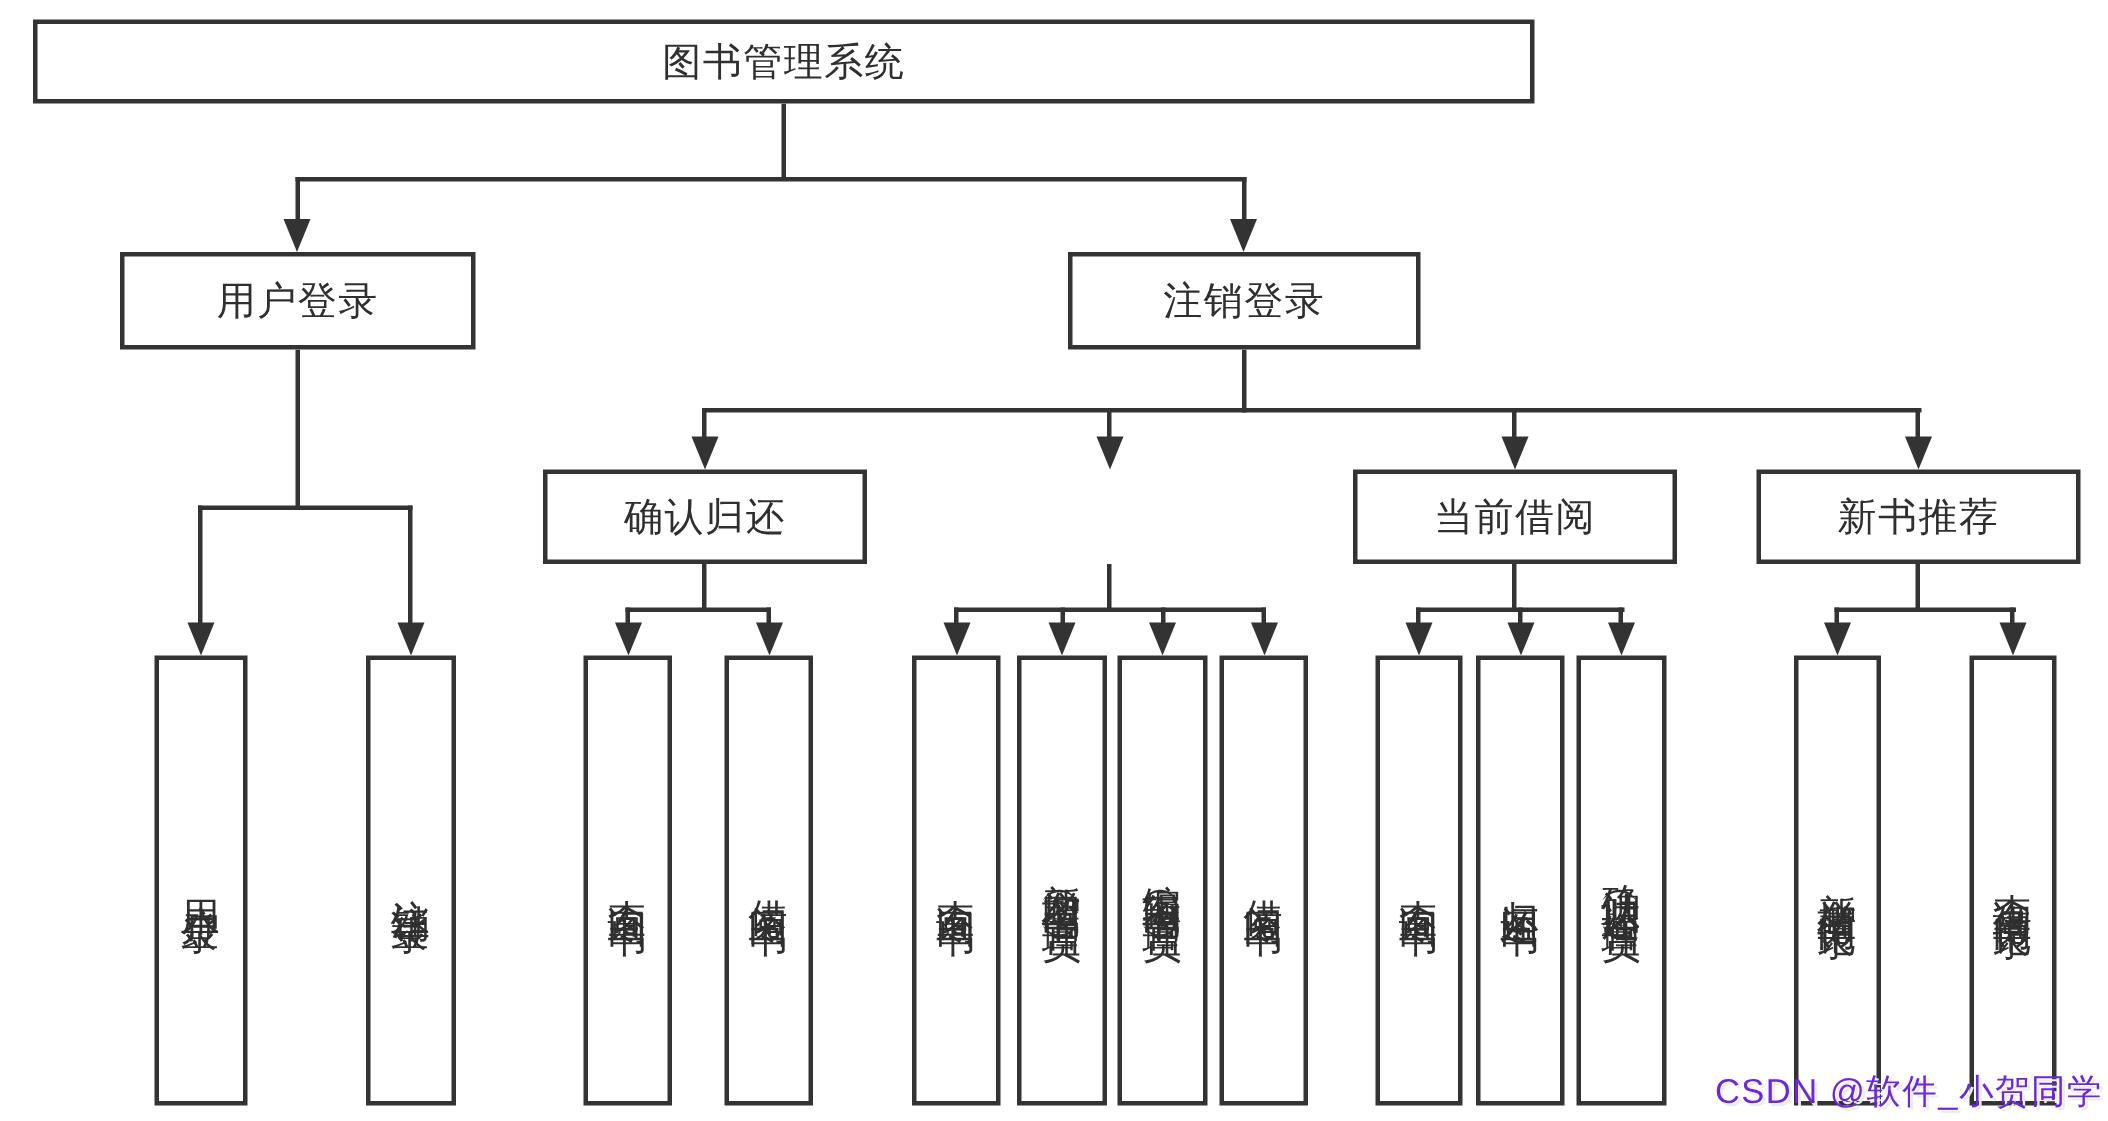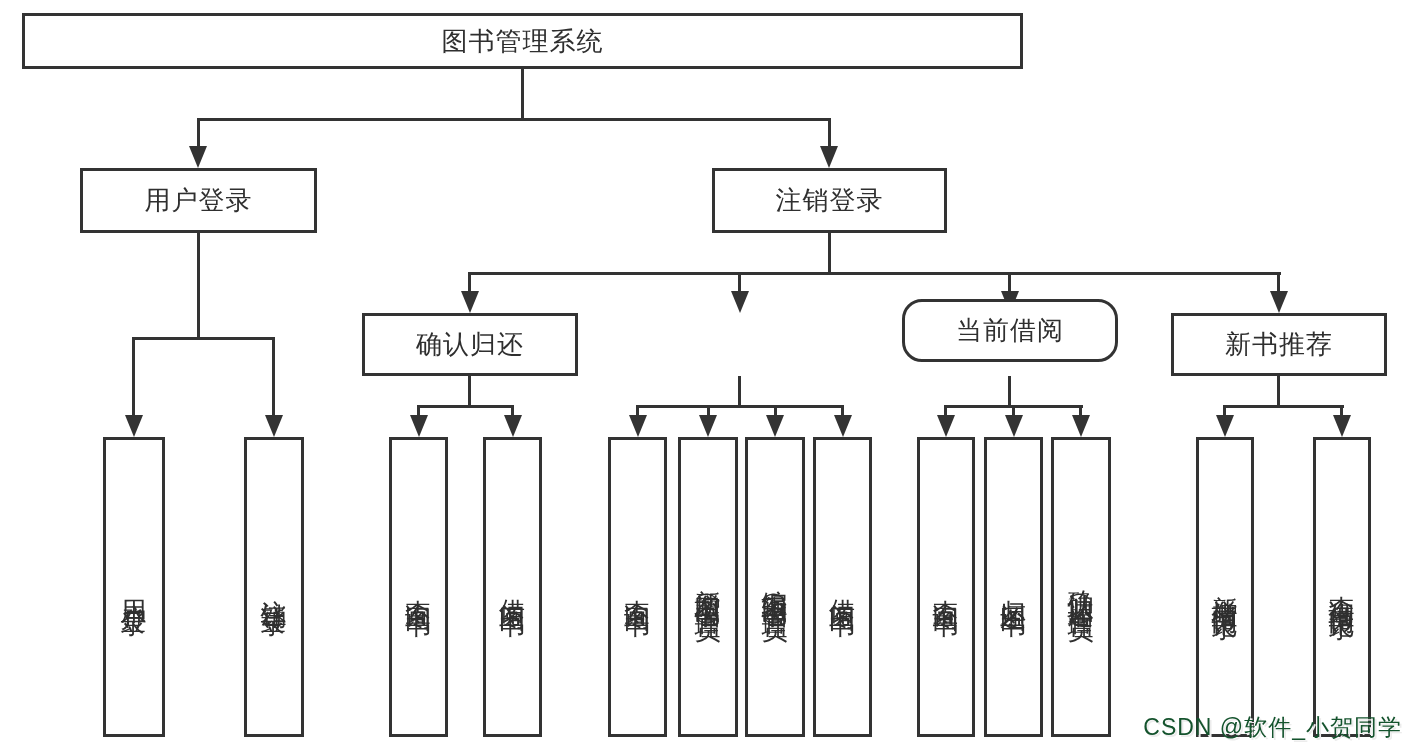--- a/index.html
+++ b/index.html
@@ -22,21 +22,21 @@
   }
   .vline{position:absolute;width:3px;background:#333333;}
   .hline{position:absolute;height:3px;background:#333333;}
   .arrow{
     position:absolute;width:0;height:0;
     border-left:9px solid transparent;border-right:9px solid transparent;
     border-top:22px solid #333333;
   }
   .watermark{
     position:absolute;right:3px;bottom:4px;z-index:10;
-    font-size:23px;letter-spacing:1px;color:#14532d;
+    font-size:23px;letter-spacing:1px;color:#6d28d9;
     text-shadow:2px 2px 0 #ececec;white-space:nowrap;
   }
 </style>
 </head>
 <body>
 
 <div id="canvas">
 
   <div class="vline" style="left:521px;top:69px;height:49px;"></div>
   <div class="hline" style="left:197px;top:118px;width:634px;"></div>
@@ -104,21 +104,21 @@
   <div class="node" style="left:80px;top:168px;width:237px;height:65px;">
     <span>用户登录</span>
   </div>
   <div class="node" style="left:712px;top:168px;width:235px;height:65px;">
     <span>注销登录</span>
   </div>
 
   <div class="node" style="left:362px;top:313px;width:216px;height:63px;">
     <span>确认归还</span>
   </div>
-  <div class="node" style="left:902px;top:299px;width:216px;height:63px;border-radius:20px;">
+  <div class="node" style="left:902px;top:313px;width:216px;height:63px;">
     <span>当前借阅</span>
   </div>
   <div class="node" style="left:1171px;top:313px;width:216px;height:63px;">
     <span>新书推荐</span>
   </div>
 
   <div class="leaf" style="left:103px;top:437px;width:62px;height:300px;">
     <span>用户登录</span>
   </div>
   <div class="leaf" style="left:244px;top:437px;width:60px;height:300px;">

